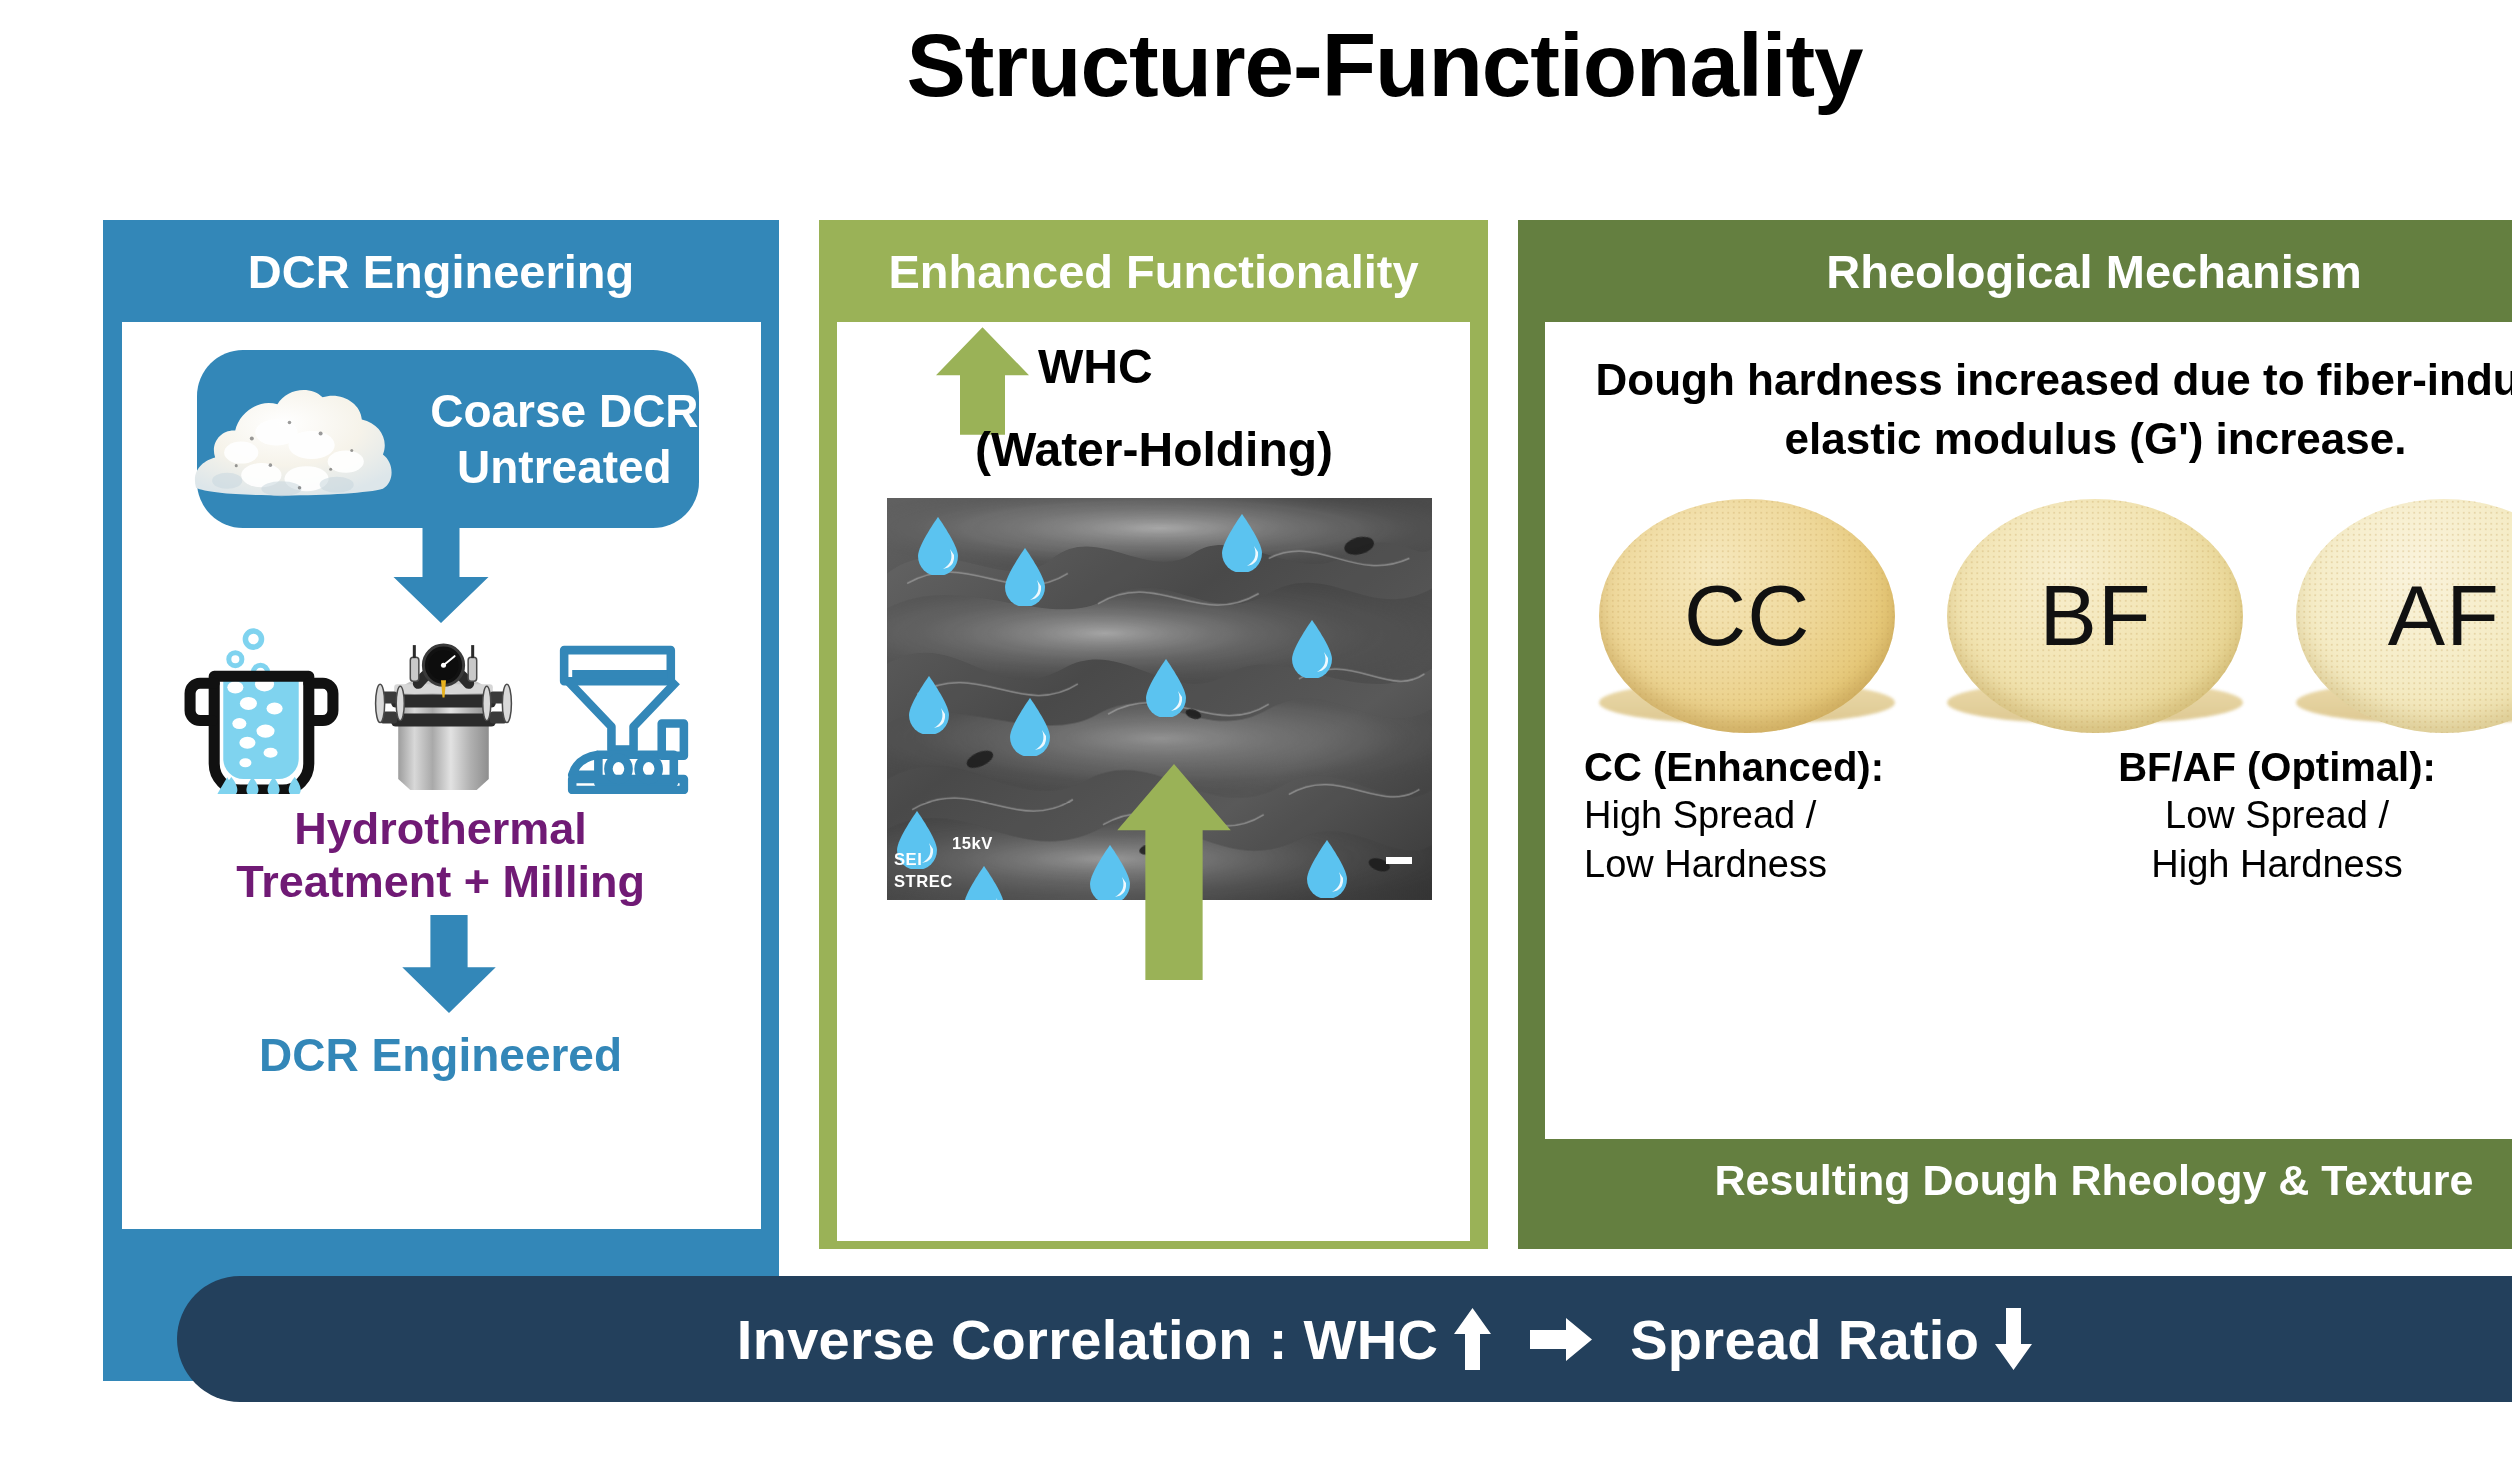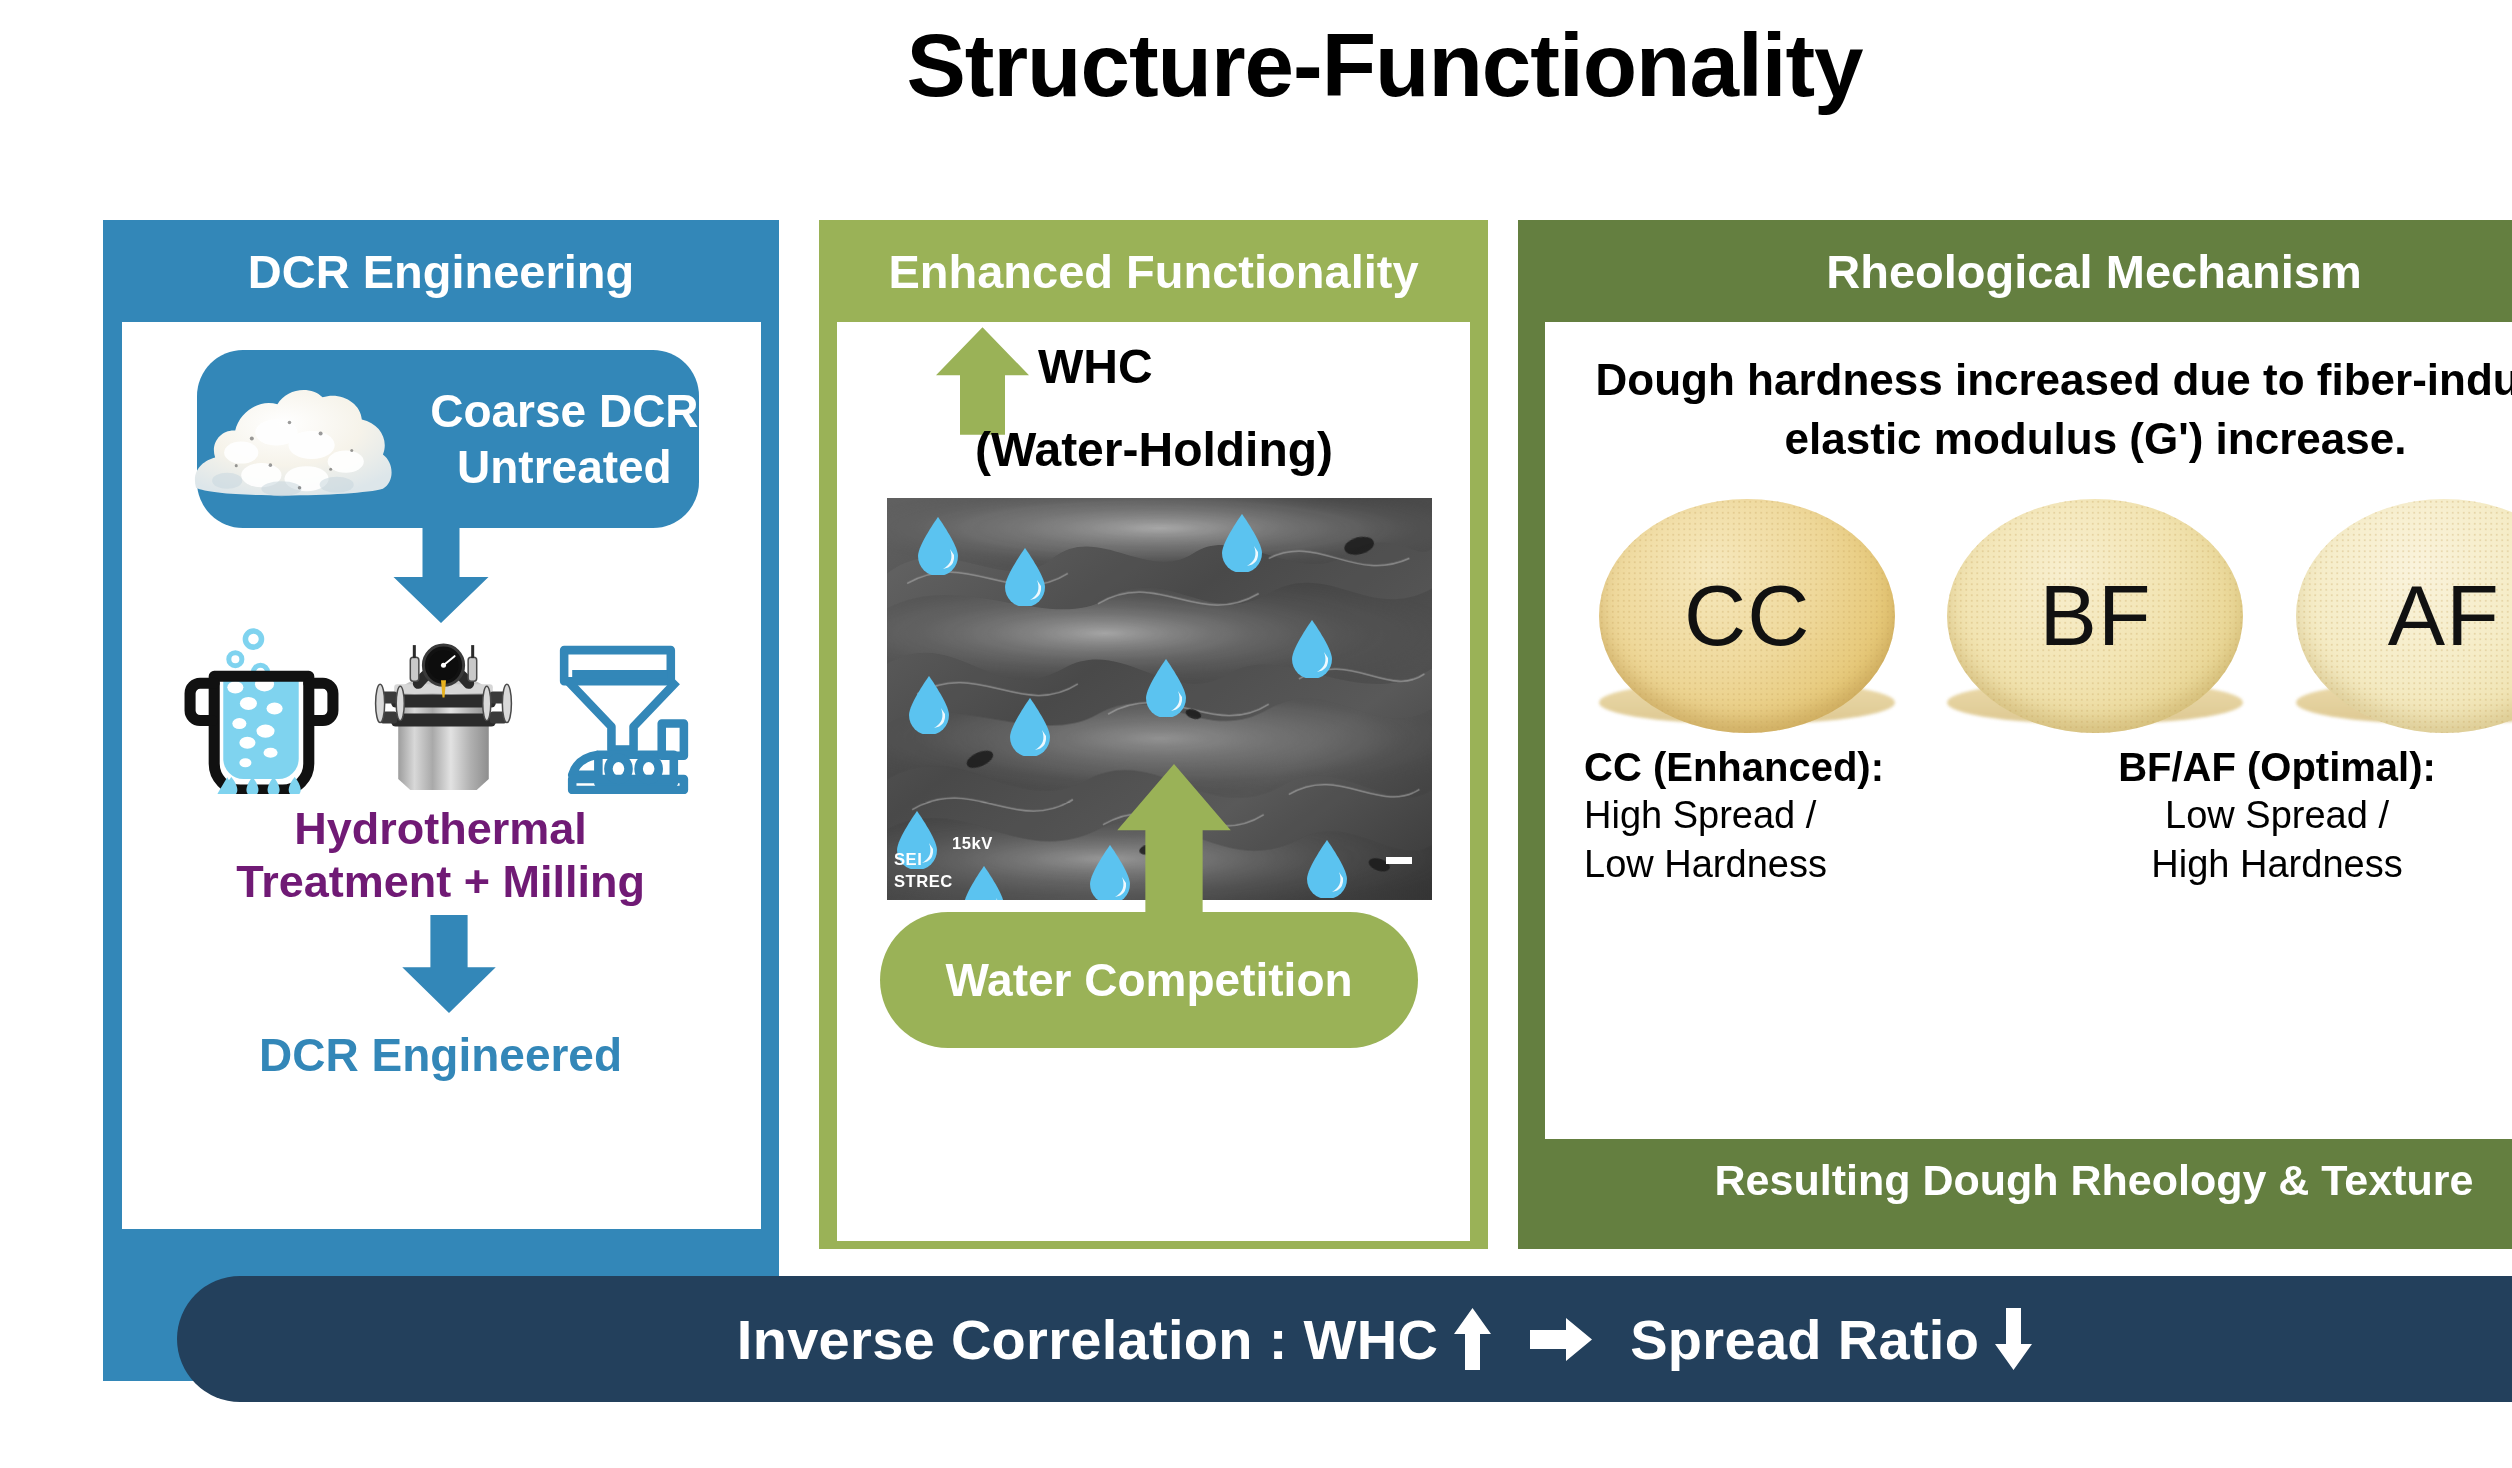--- a/index.html
+++ b/index.html
@@ -716,23 +716,20 @@
       <div class="sem-label" id="sem-scale"></div>
       <div id="sem-bar"></div>
     </div>
 
     <div id="wc-arrow-up">
       <svg viewBox="0 0 230 430" width="116" height="216" aria-hidden="true">
         <polygon points="115,0 228,132 172,132 172,430 58,430 58,132 2,132" fill="#9AB257"></polygon>
       </svg>
     </div>
 
-    <div id="water-competition">
-      <span>Water Competition</span>
-    </div>
   </div>
 </div>
 
 <div class="panel" id="panel-right">
   <div class="panel-header">Rheological Mechanism</div>
 
   <div class="panel-body">
 
     <div id="rheo-statement">Dough hardness increased due to fiber-induced elastic modulus (G') increase.</div>
 

